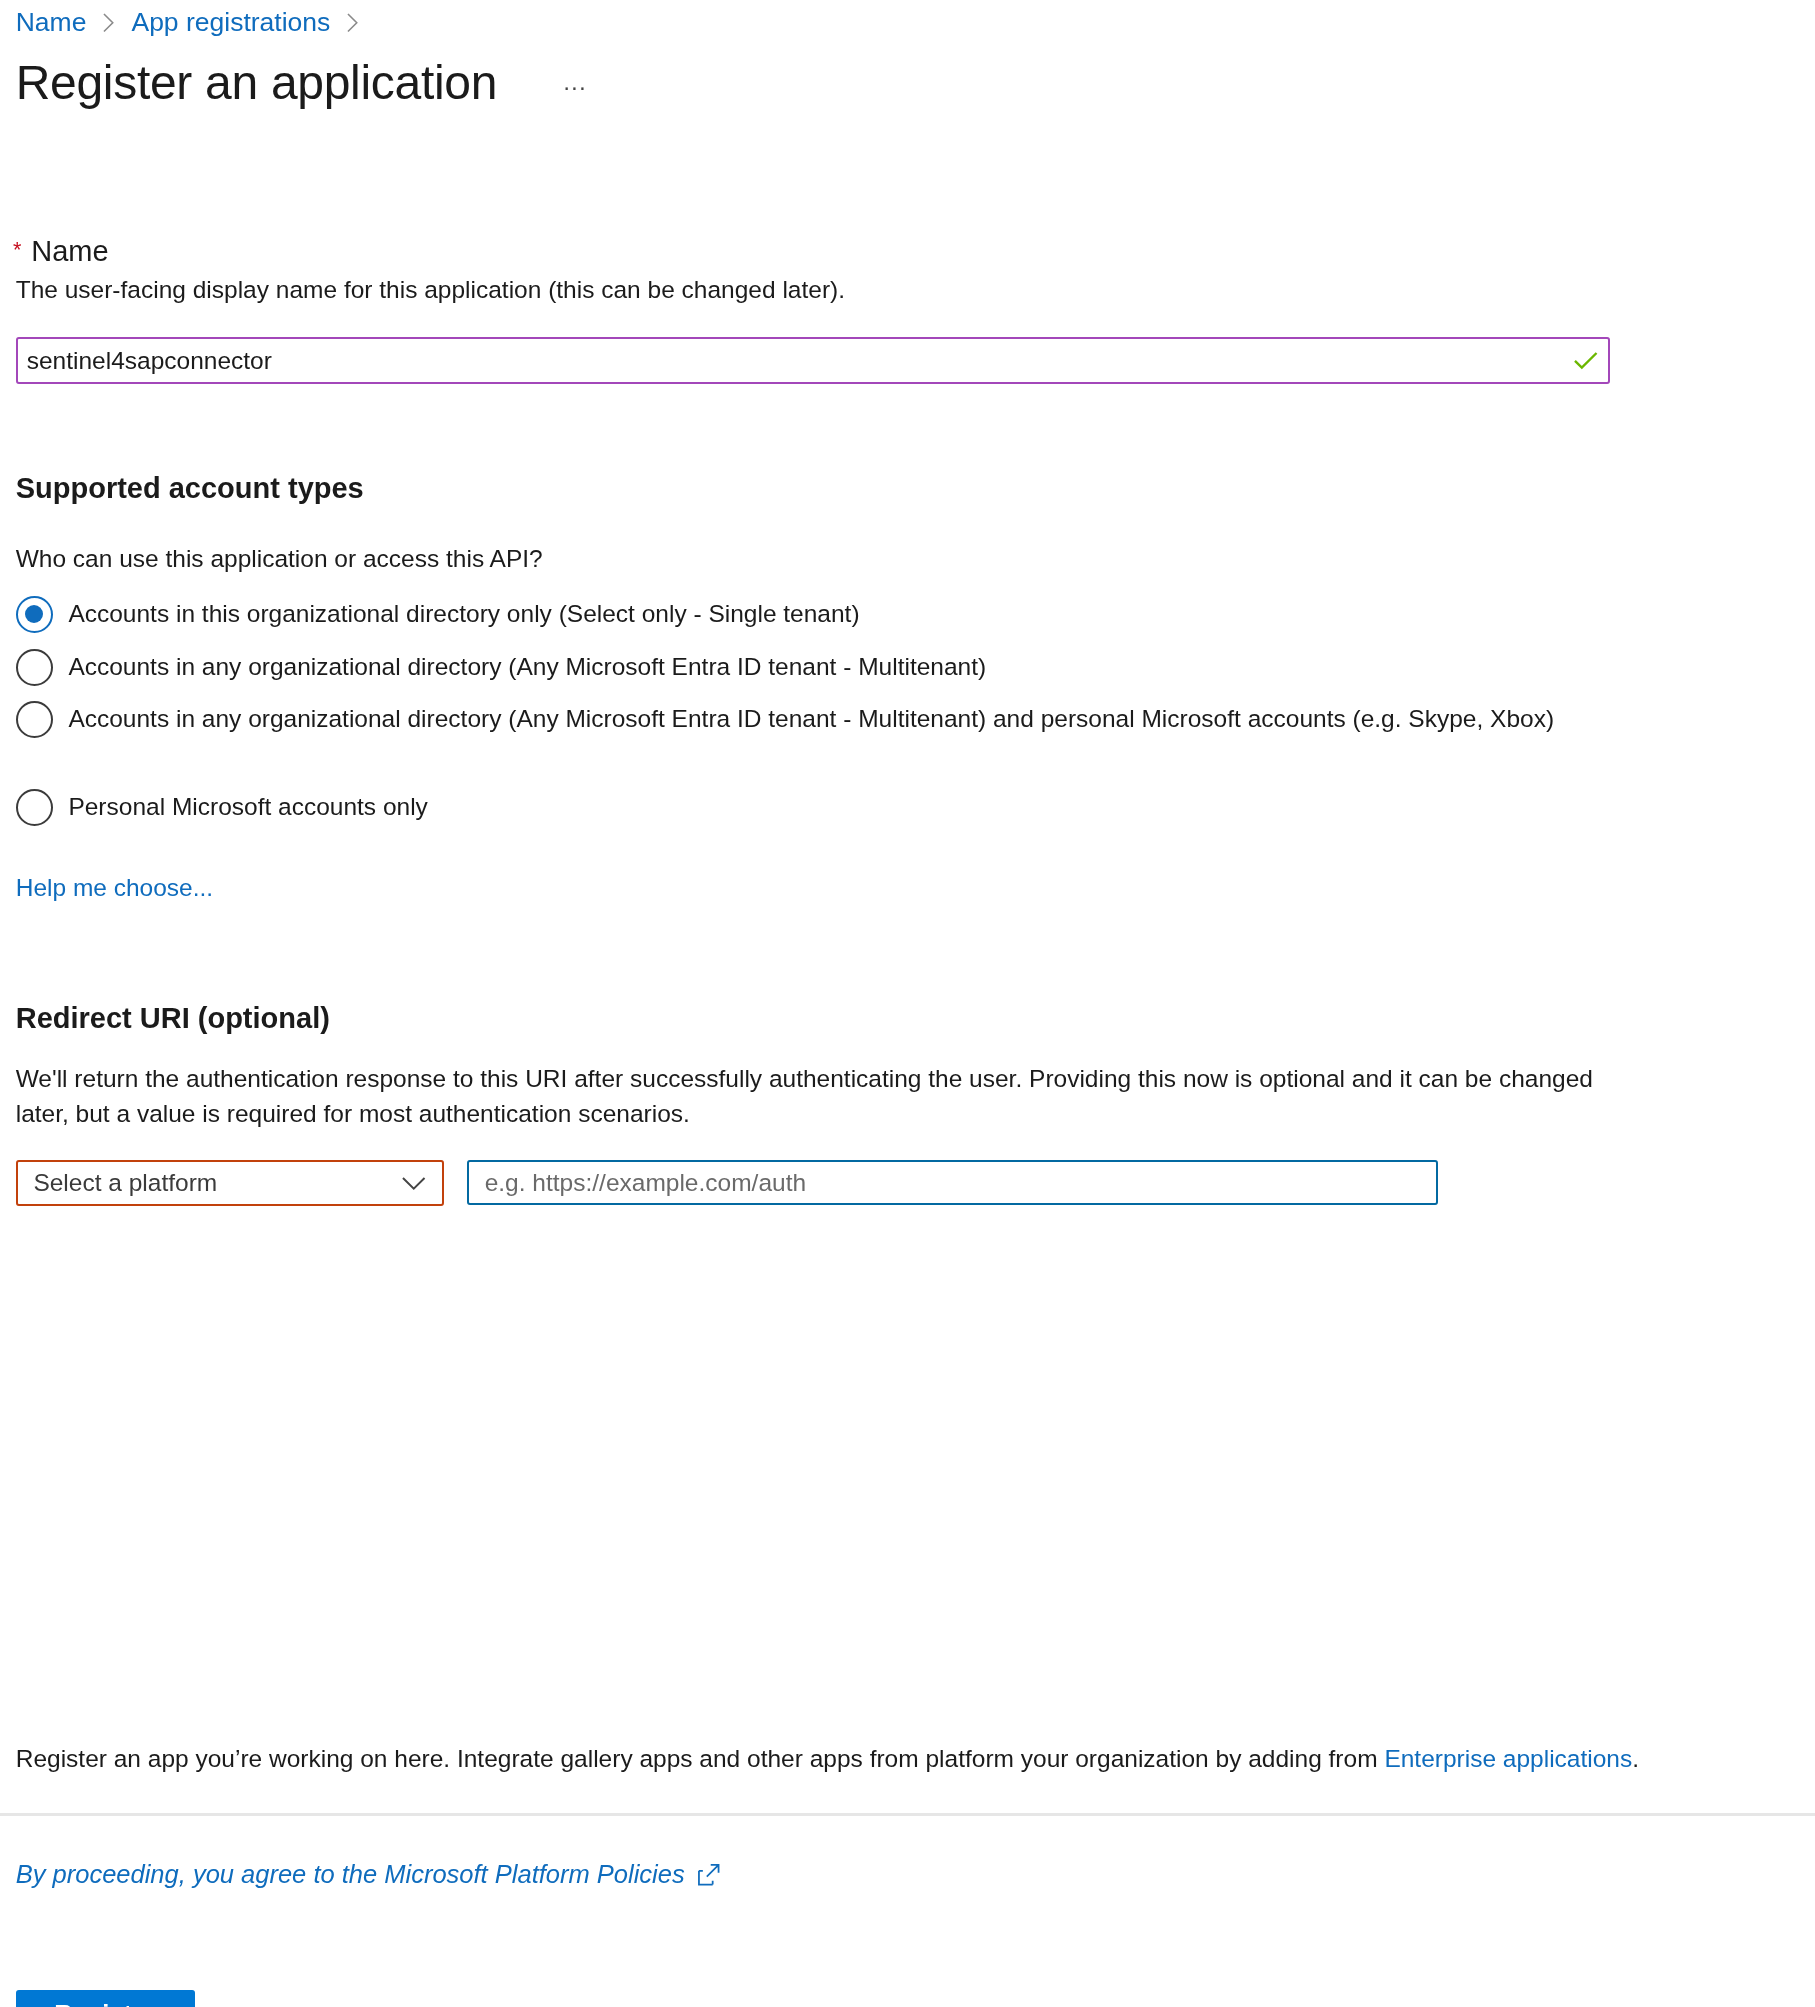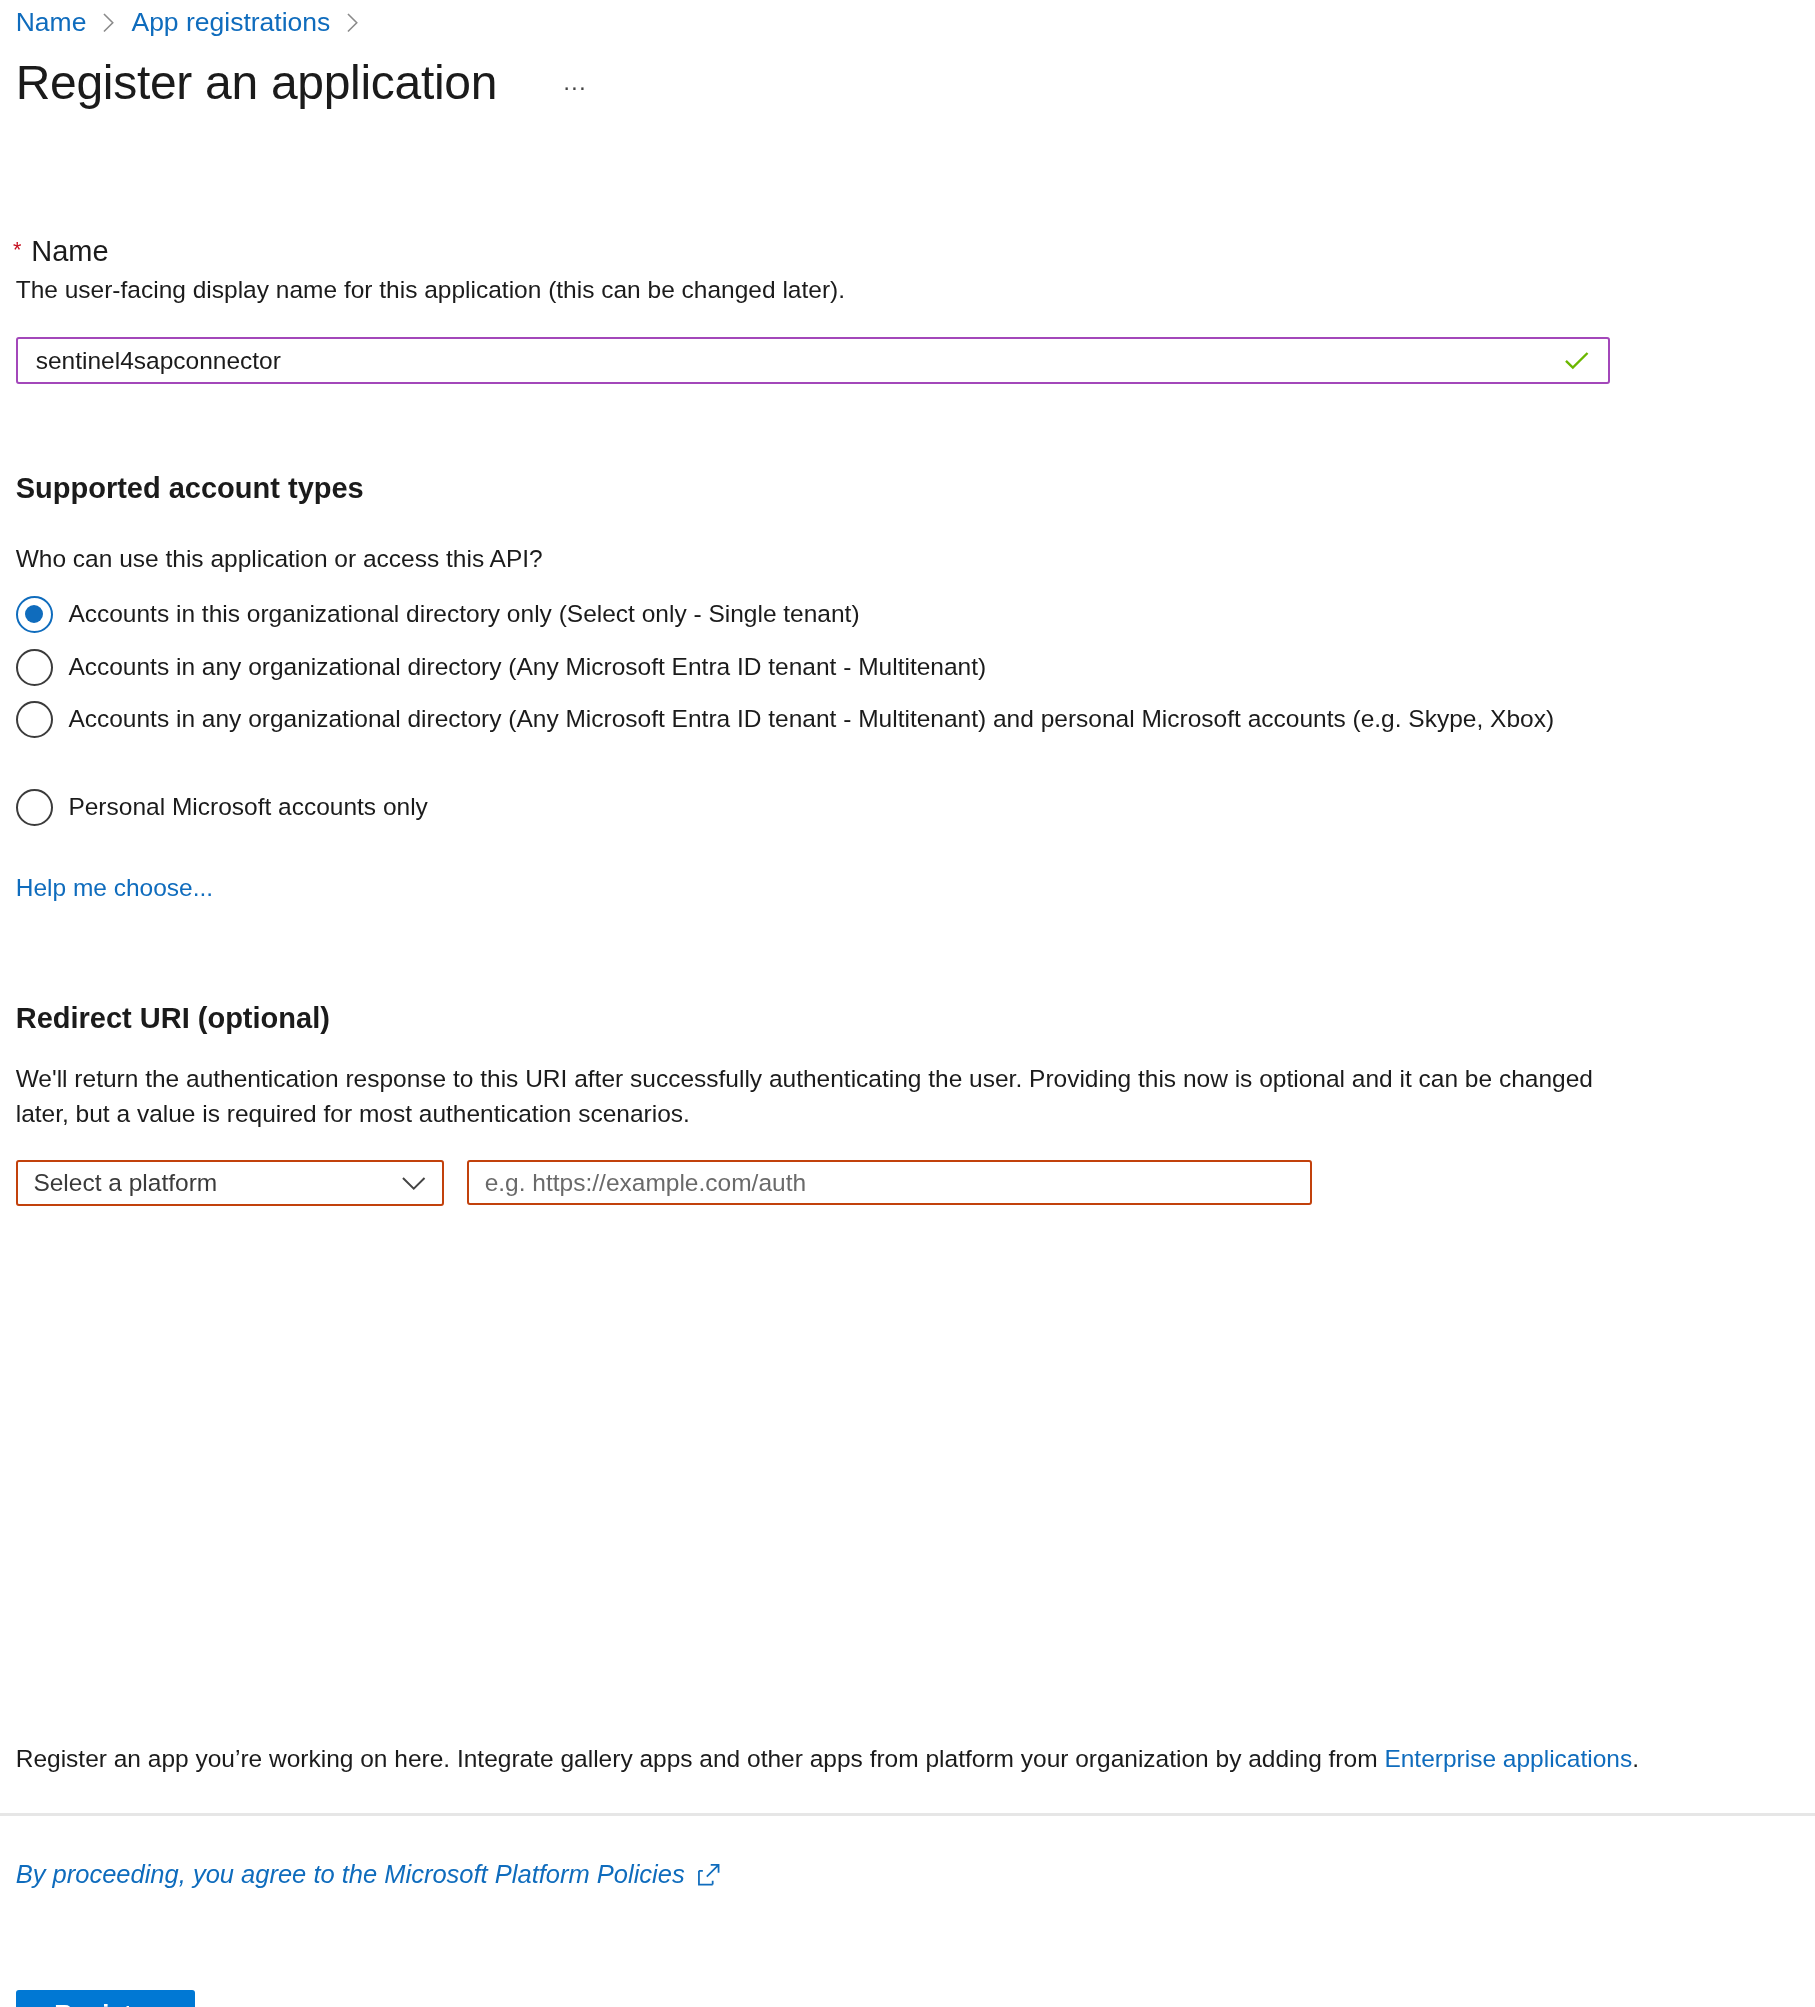--- a/index.html
+++ b/index.html
@@ -13,35 +13,35 @@
   .breadcrumb .sep svg { width: 13.7px; height: 23.5px; }
 
   .title { left: 15.7px; top: 55px; font-size: 48px; font-weight: 400; color: #1b1b1b; letter-spacing: -0.3px; }
   .more { left: 557px; top: 73px; width: 35px; height: 29px; display: flex; align-items: center; justify-content: center; font-size: 23.5px; color: #444; cursor: pointer; }
 
   .label-req { left: 13px; top: 216px; font-size: 29px; color: #1b1b1b; margin-top: 19px; }
   .label-req .star { color: #c50f1f; font-size: 21.6px; vertical-align: top; margin-right: 9.8px; position: relative; top: 2px; }
 
   .desc { font-size: 24.5px; color: #1b1b1b; }
 
-  .name-input { left: 15.7px; top: 337px; width: 1594px; height: 47px; border: 2.9px solid #a347ba; border-radius: 2.9px; padding: 0 18px; font-size: 24.5px; display: flex; align-items: center; justify-content: space-between; background: #fff; }
+  .name-input { left: 15.7px; top: 337px; width: 1594px; height: 47px; border: 2.9px solid #a347ba; border-radius: 2.9px; padding: 0 9px; font-size: 24.5px; display: flex; align-items: center; justify-content: space-between; background: #fff; }
   .name-input .val { color: #1b1b1b; }
   .check svg { width: 25.5px; height: 19.6px; display: block; }
 
   .section-h { left: 15.7px; font-size: 29px; color: #1b1b1b; }
 
   .radio-row { left: 15.7px; display: flex; align-items: flex-start; cursor: pointer; }
   .radio { width: 37px; height: 37px; border-radius: 50%; border: 2.5px solid #3b3b3b; flex: 0 0 37px; position: relative; margin-right: 15.7px; background: #fff; }
   .radio.checked { border-color: #0f6cbd; }
   .radio.checked::after { content: ""; position: absolute; left: 6.9px; top: 6.9px; width: 18.6px; height: 18.6px; border-radius: 50%; background: #0f6cbd; }
   .radio-label { font-size: 24.5px; color: #1b1b1b; line-height: 35px; width: 1529px; }
 
   .dropdown { left: 15.7px; top: 1160px; width: 428px; height: 46px; border: 2px solid #c2410c; border-radius: 2.9px; padding: 0 15.7px; display: flex; align-items: center; justify-content: space-between; font-size: 24.5px; color: #3b3b3b; background: #fff; cursor: pointer; }
   .dropdown svg { width: 25.5px; height: 15.7px; display: block; }
-  .url-input { left: 467px; top: 1160px; width: 845px; height: 45px; border: 2px solid #c2410c; border-radius: 2.9px; padding: 0 15.7px; font-size: 24.5px; color: #1b1b1b; background: #fff; font-family: "Liberation Sans", sans-serif; outline: none; }
+  .url-input { left: 467px; top: 1160px; width: 971px; height: 45px; border: 2px solid #0369a1; border-radius: 2.9px; padding: 0 15.7px; font-size: 24.5px; color: #1b1b1b; background: #fff; font-family: "Liberation Sans", sans-serif; outline: none; }
   .url-input::placeholder { color: #6a6a6a; }
 
   .divider { left: 0; top: 1813px; width: 1815px; height: 2.9px; background: #e6e6e6; }
 
   .policy { left: 15.7px; top: 1860px; font-size: 25.5px; display: flex; align-items: center; font-style: italic; }
   .policy svg { width: 25.5px; height: 25.5px; margin-left: 11.8px; display: block; }
 
   .register-btn { left: 15.7px; top: 1990px; width: 179px; height: 48px; background: #0078d4; color: #fff; border: none; border-radius: 2.9px; font-size: 25.5px; font-weight: 700; display: flex; align-items: center; justify-content: center; cursor: pointer; font-family: "Liberation Sans", sans-serif; }
 </style>
 </head>

